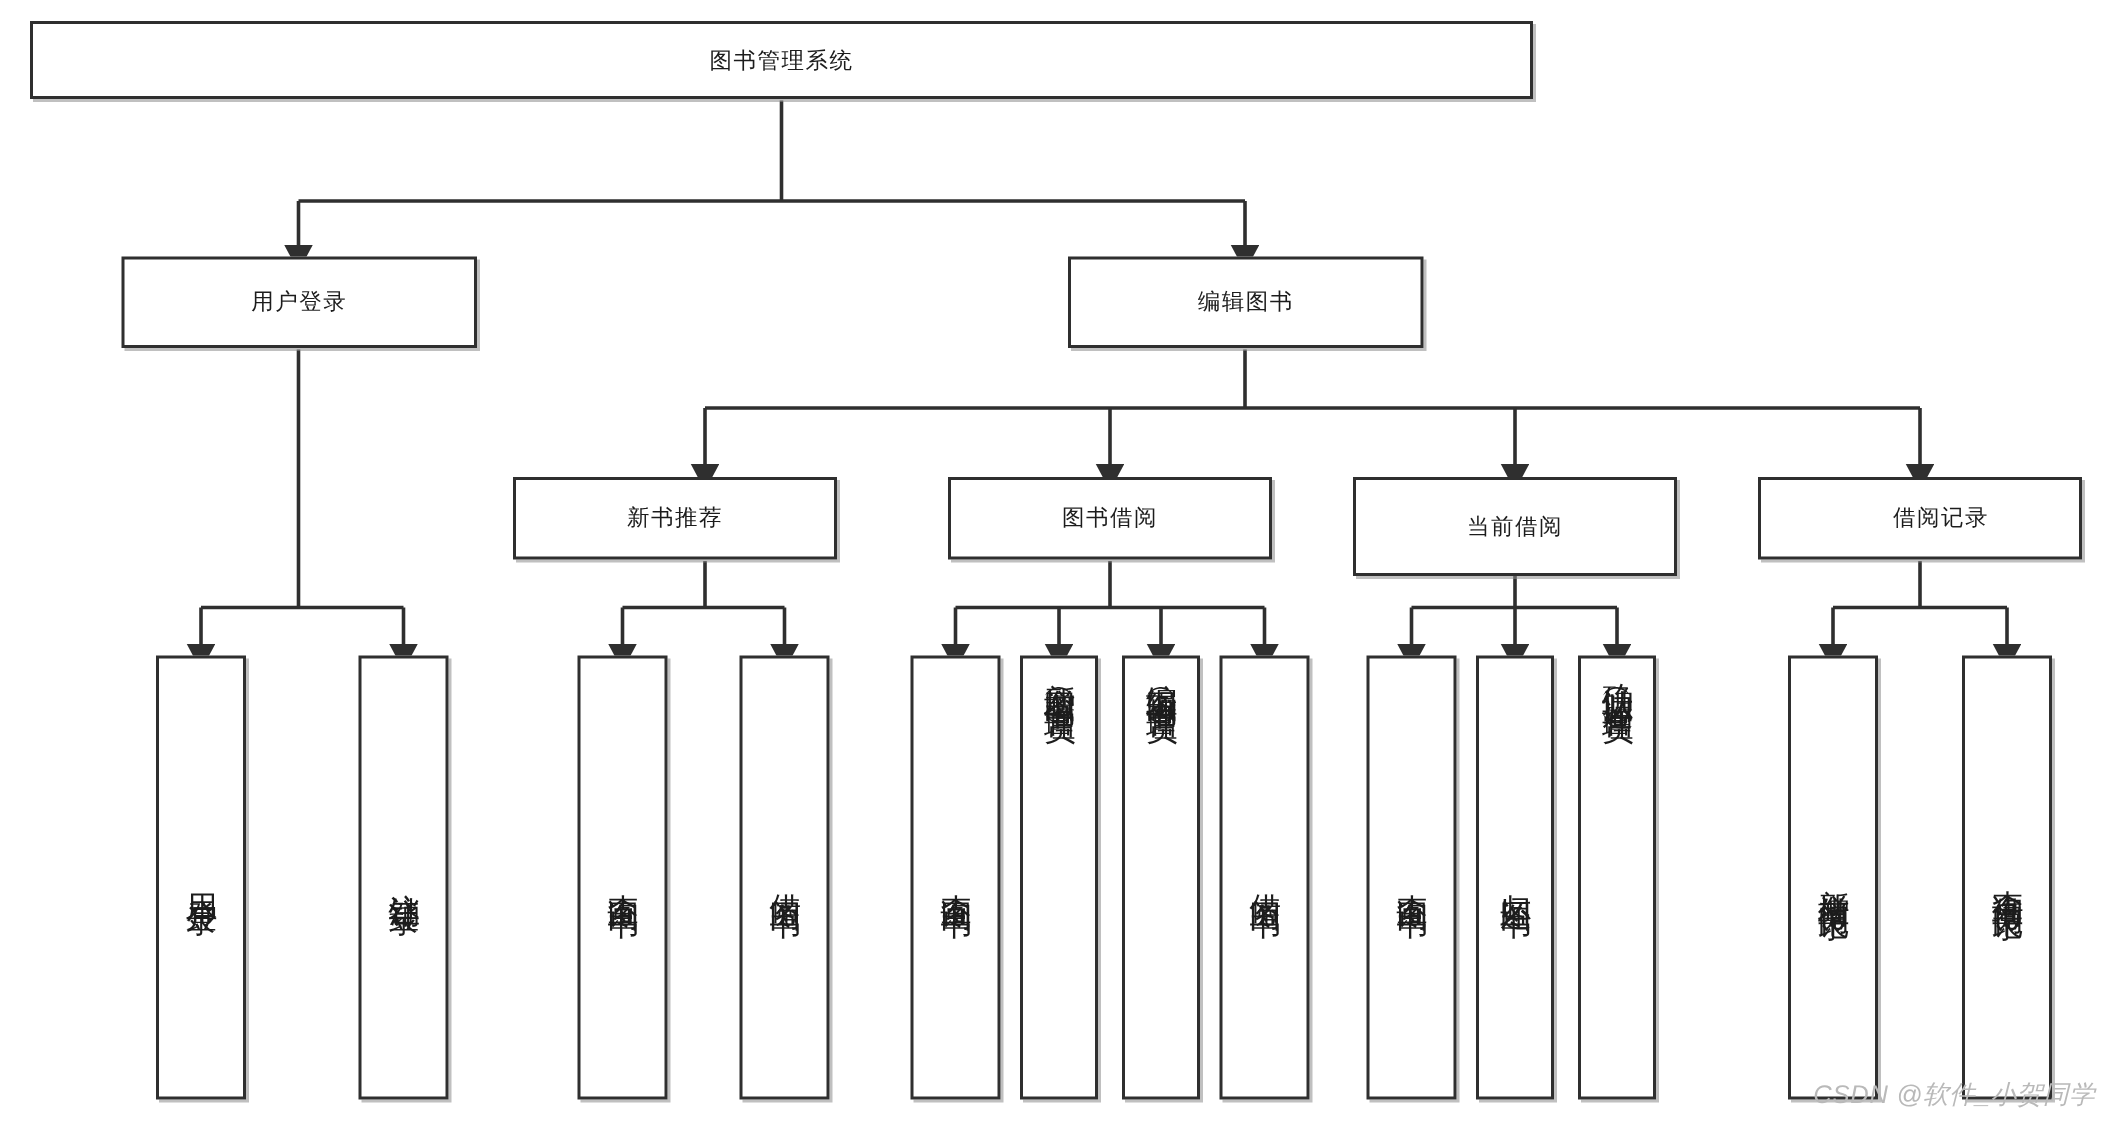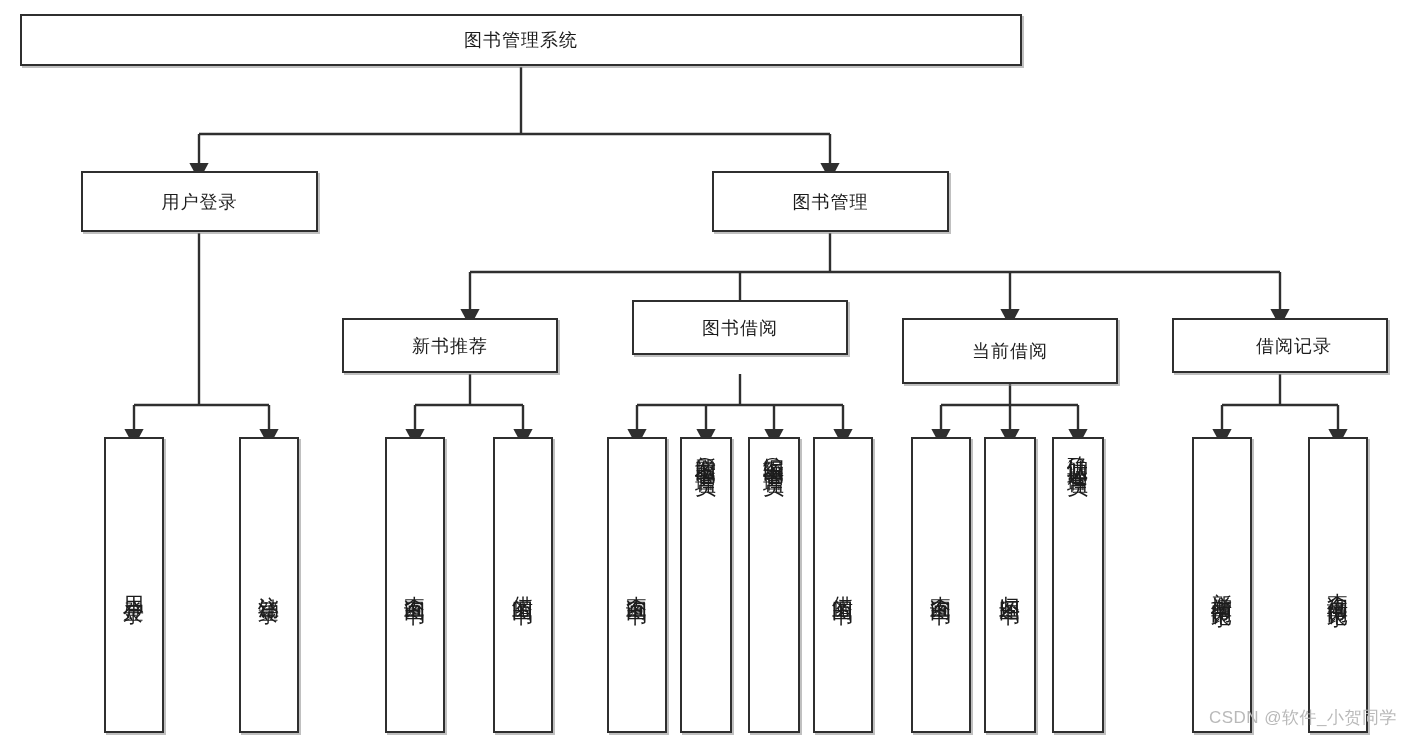--- a/index.html
+++ b/index.html
@@ -37,21 +37,21 @@
     justify-content: center;
     z-index: 3;
   }
   .node .label {
     color: #1c1c1c;
     line-height: 1.0;
     white-space: nowrap;
   }
   
   .node.h .label {
-    font-size: 18px;
+    font-size: 15px;
     letter-spacing: 1px;
   }
   
   .node.v {
     align-items: flex-start;
     justify-content: center;
     padding-top: 0;
   }
   .node.v .label {
     writing-mode: vertical-rl;
@@ -59,26 +59,27 @@
     font-size: 21px;
     letter-spacing: 3px;
     line-height: 1.0;
   }
   .node.v.centered {
     align-items: center;
   }
   .watermark {
     position: absolute;
     right: 8px;
-    bottom: 18px;
+    bottom: 6px;
     font-size: 17px;
     color: #b9b9b9;
     letter-spacing: 0.5px;
     z-index: 5;
     white-space: nowrap;
+    font-style: italic;
   }
 </style>
 </head>
 <body>
 
 <div id="stage">
 
   <svg id="wires" viewBox="0 0 1405 747" xmlns="http://www.w3.org/2000/svg">
     <defs>
       <marker id="arrow" markerWidth="11" markerHeight="11" refX="1.2" refY="4" orient="auto" markerUnits="strokeWidth">
@@ -130,27 +131,27 @@
   </svg>
 
   <div class="node h" style="left:20px; top:14px; width:1002px; height:52px;">
     <span class="label">图书管理系统</span>
   </div>
 
   <div class="node h" style="left:81px; top:171px; width:237px; height:61px;">
     <span class="label">用户登录</span>
   </div>
   <div class="node h" style="left:712px; top:171px; width:237px; height:61px;">
-    <span class="label">图书管理</span>
+    <span class="label">编辑图书</span>
   </div>
 
   <div class="node h" style="left:342px; top:318px; width:216px; height:55px;">
     <span class="label">新书推荐</span>
   </div>
-  <div class="node h" style="left:632px; top:300px; width:216px; height:55px;">
+  <div class="node h" style="left:632px; top:318px; width:216px; height:55px;">
     <span class="label">图书借阅</span>
   </div>
   <div class="node h" style="left:902px; top:318px; width:216px; height:66px;">
     <span class="label">当前借阅</span>
   </div>
   <div class="node h" style="left:1172px; top:318px; width:216px; height:55px;padding-left:28px;">
     <span class="label">借阅记录</span>
   </div>
 
   <div class="node v centered" style="left:104px; top:437px; width:60px; height:296px;">

